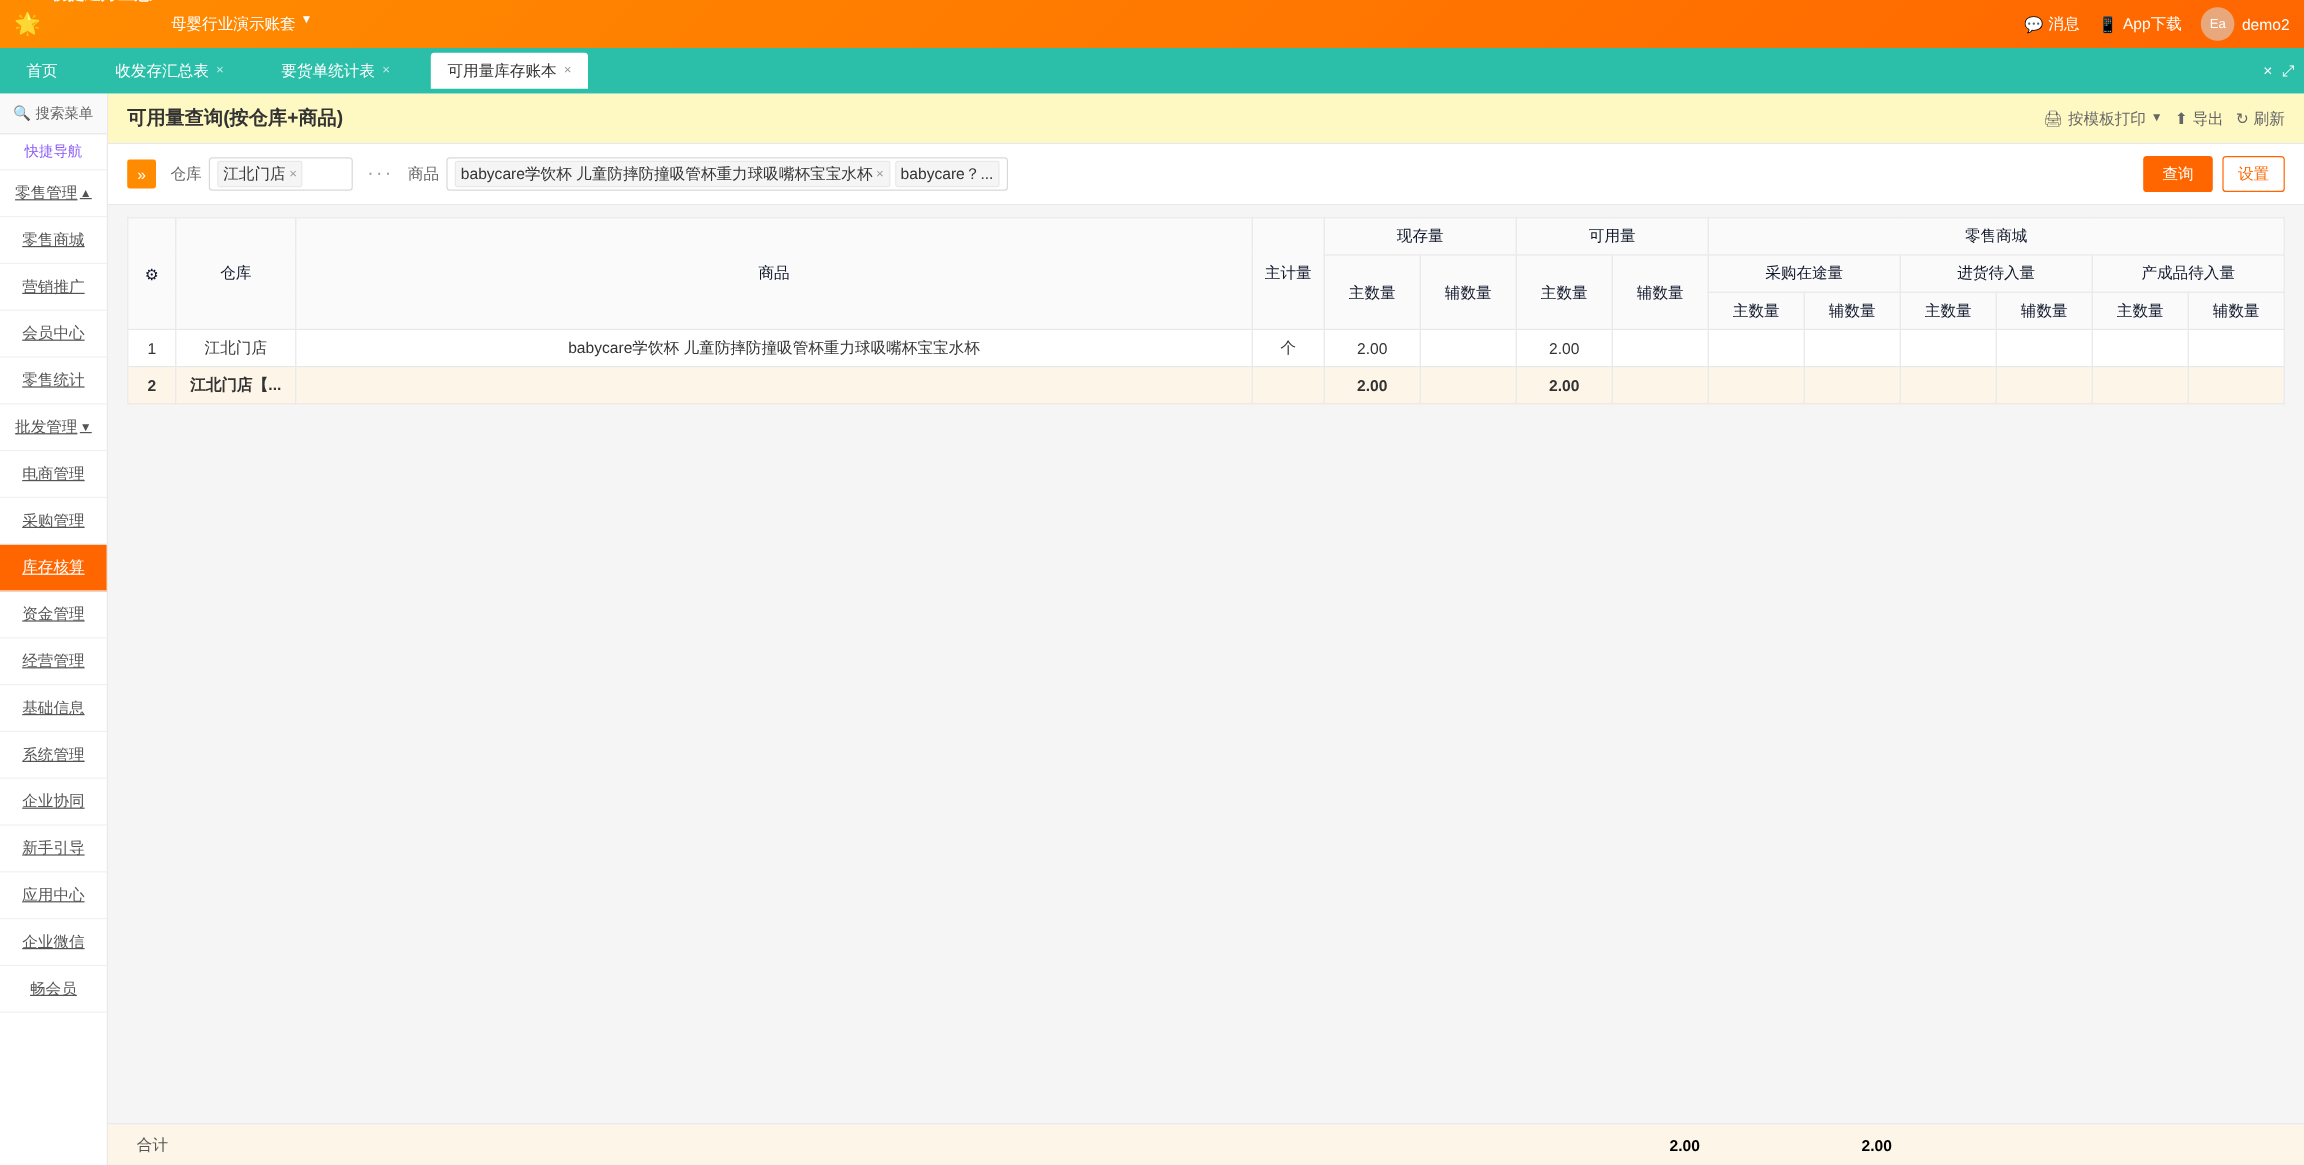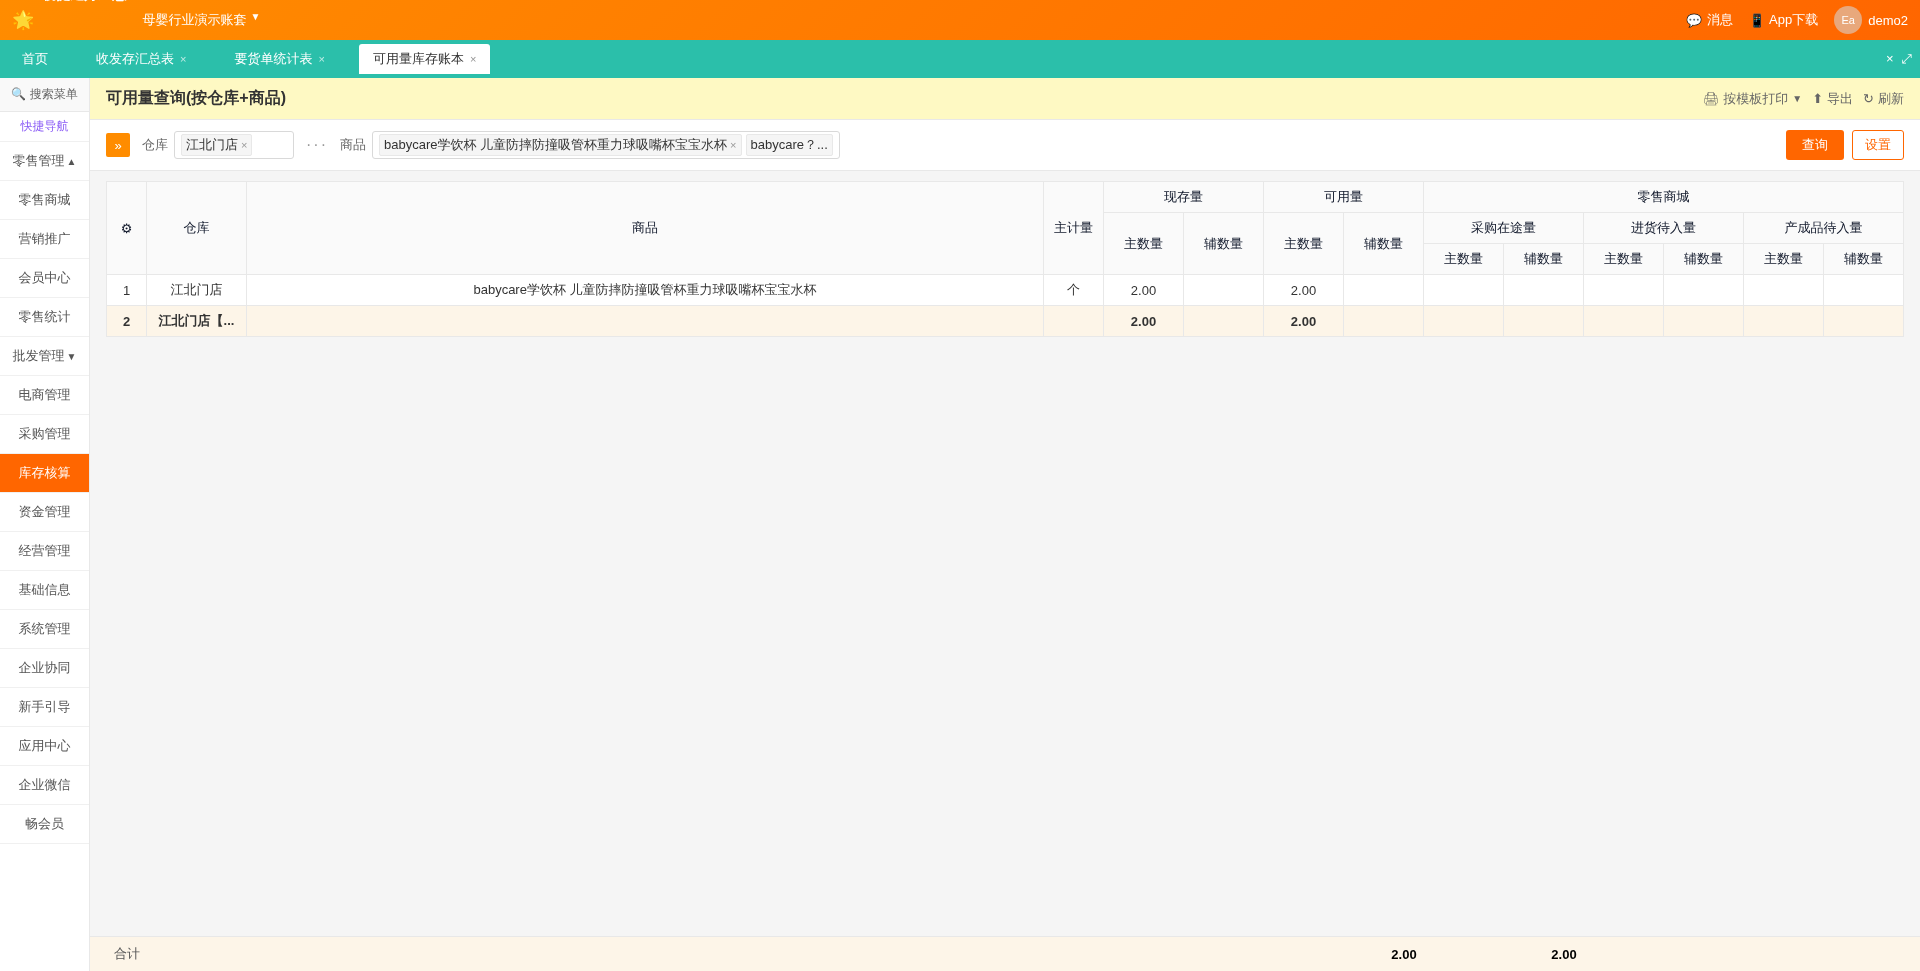--- a/index.html
+++ b/index.html
@@ -75,20 +75,21 @@
       flex-direction: column;
     }
     .sidebar-item {
       padding: 10px 8px;
       text-align: center;
       cursor: pointer;
       color: #555;
       font-size: 12px;
       border-bottom: 1px solid #f0f0f0;
       position: relative;
+      text-decoration: underline;
     }
     .sidebar-item.active { background: #ff6600; color: white; }
     .sidebar-item-with-arrow { display: flex; align-items: center; justify-content: center; gap: 2px; }
     .arrow-icon { font-size: 10px; }
 
     
     .content-area { flex: 1; display: flex; flex-direction: column; overflow: hidden; background: #f5f5f5; }
 
     
     .page-header {

